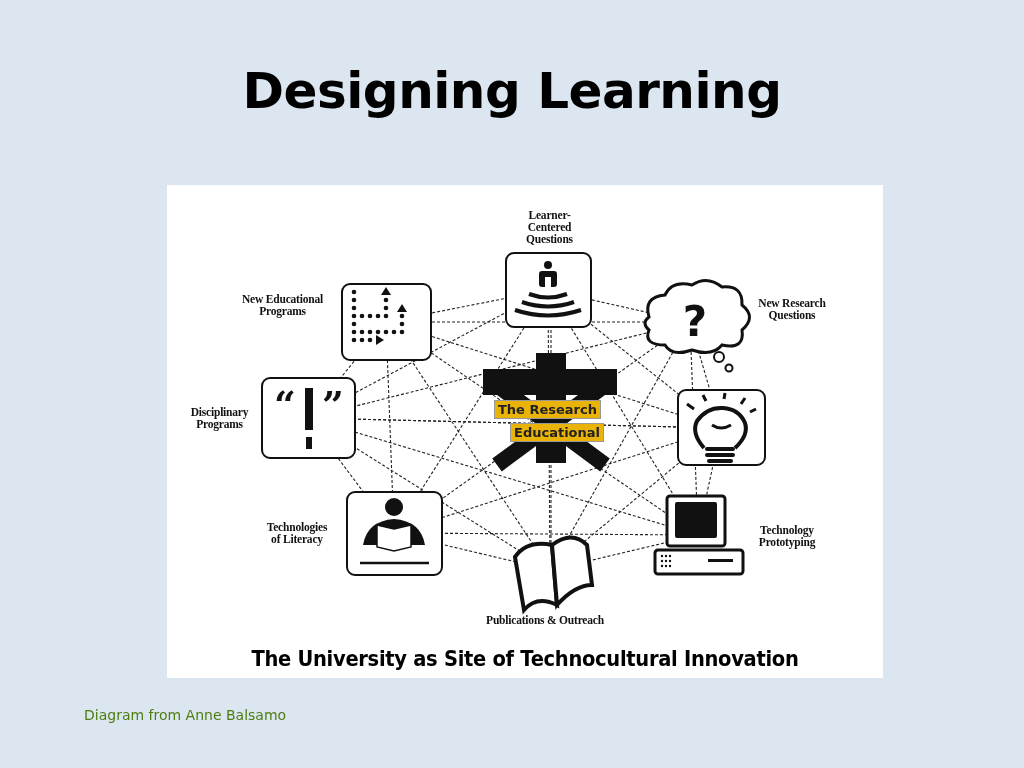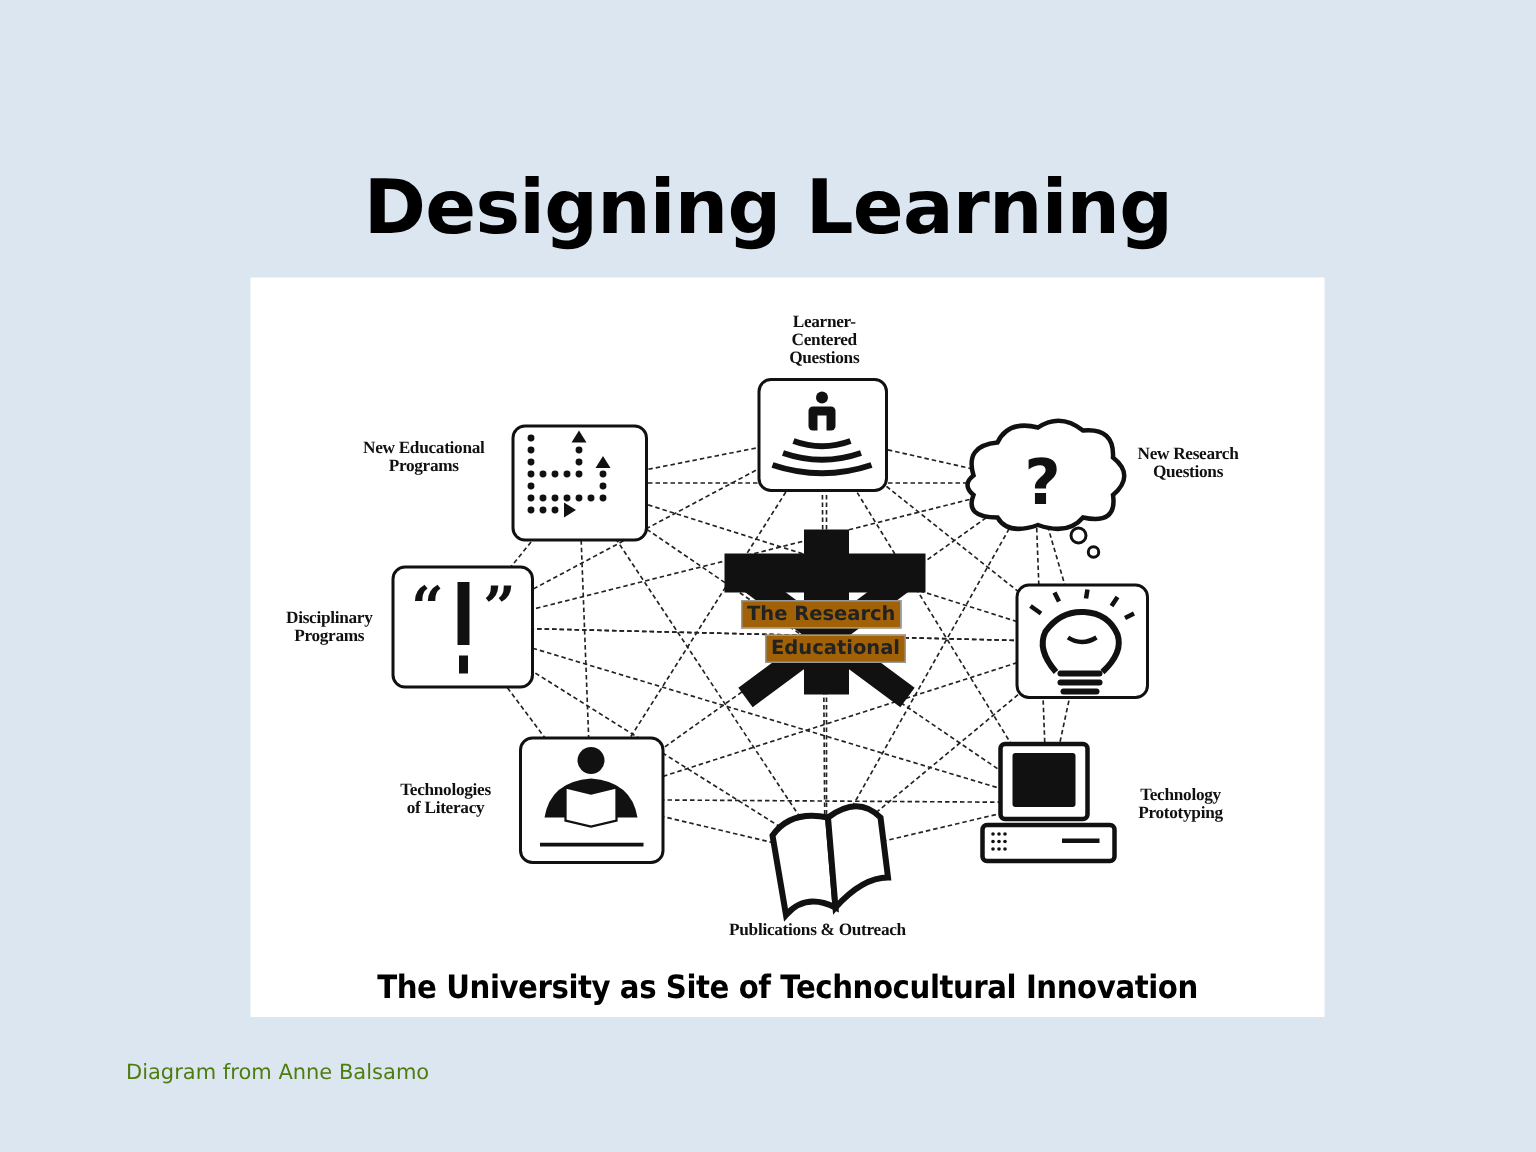--- a/index.html
+++ b/index.html
@@ -8,21 +8,20 @@
     background: #dce6f1;
     position: relative;
     font-family: "Liberation Sans", sans-serif;
   }
   .slide-title {
     position: absolute; left: 0; top: 62px; width: 1024px;
     text-align: center;
     font-family: "DejaVu Sans", sans-serif;
     font-weight: bold; font-size: 50px; color: #000;
     letter-spacing: -0.5px;
-    margin-top: 47px;
   }
   .diagram {
     position: absolute; left: 167px; top: 185px; width: 716px; height: 493px;
     background: #ffffff;
     overflow: hidden;
   }
   .diagram svg { position: absolute; left: 0; top: 0; }
   .label {
     position: absolute; text-align: center;
     font-family: Liberation Serif, serif;
@@ -35,21 +34,21 @@
     font-size: 19.5px; color: #000; letter-spacing: -0.3px;
     transform: scaleY(1.1);
   }
   .source {
     position: absolute; left: 84px; top: 707px;
     font-family: "DejaVu Sans", sans-serif; font-size: 14px; color: #4d7c0f;
   }
   .center-label {
     position: absolute; font-family: "DejaVu Sans", sans-serif;
     font-size: 13px; font-weight: bold; color: #222;
-    background: #a16207; border: 1px solid #999; padding: 0 3px; line-height: 17px;
+    background: #eab308; border: 1px solid #999; padding: 0 3px; line-height: 17px;
   }
 </style>
 </head>
 <body>
 
 <div class="slide-title">Designing Learning</div>
 
 <div class="diagram">
   <svg width="716" height="493" viewBox="0 0 716 493">
 

